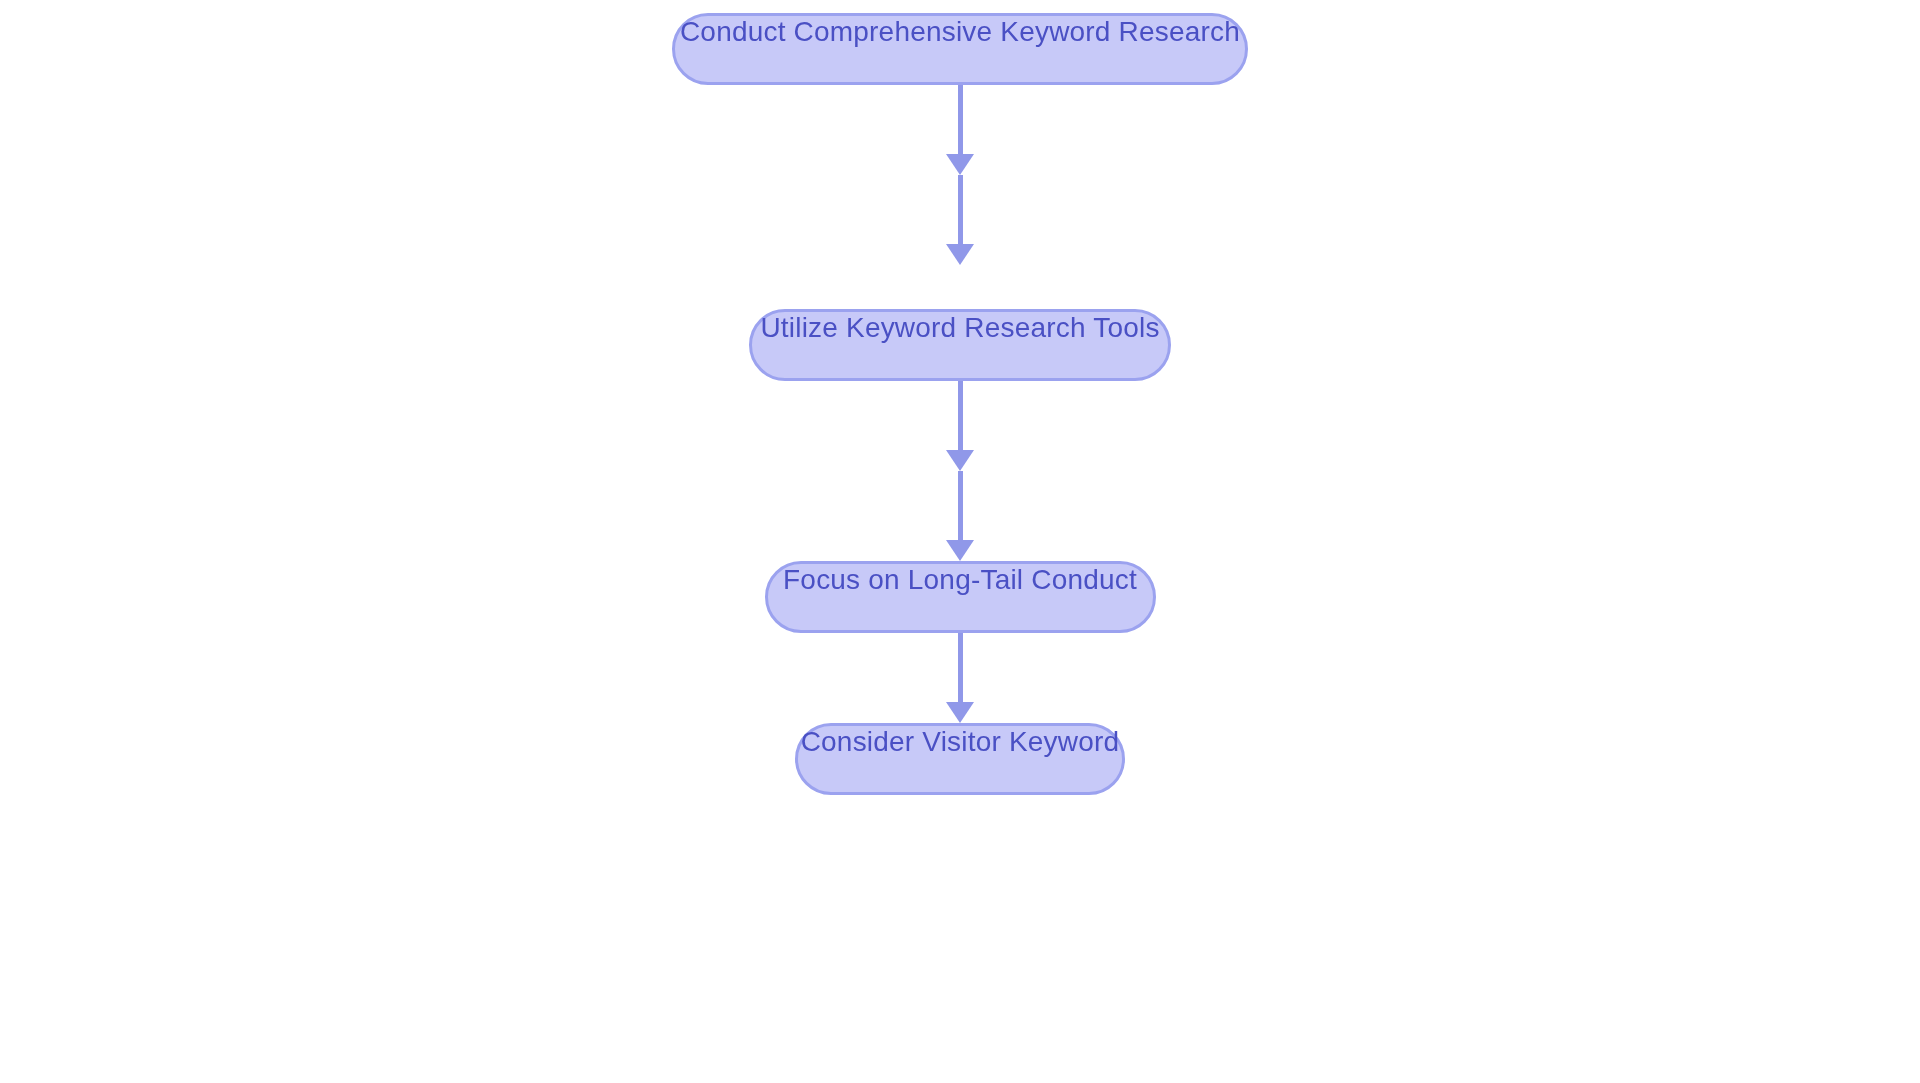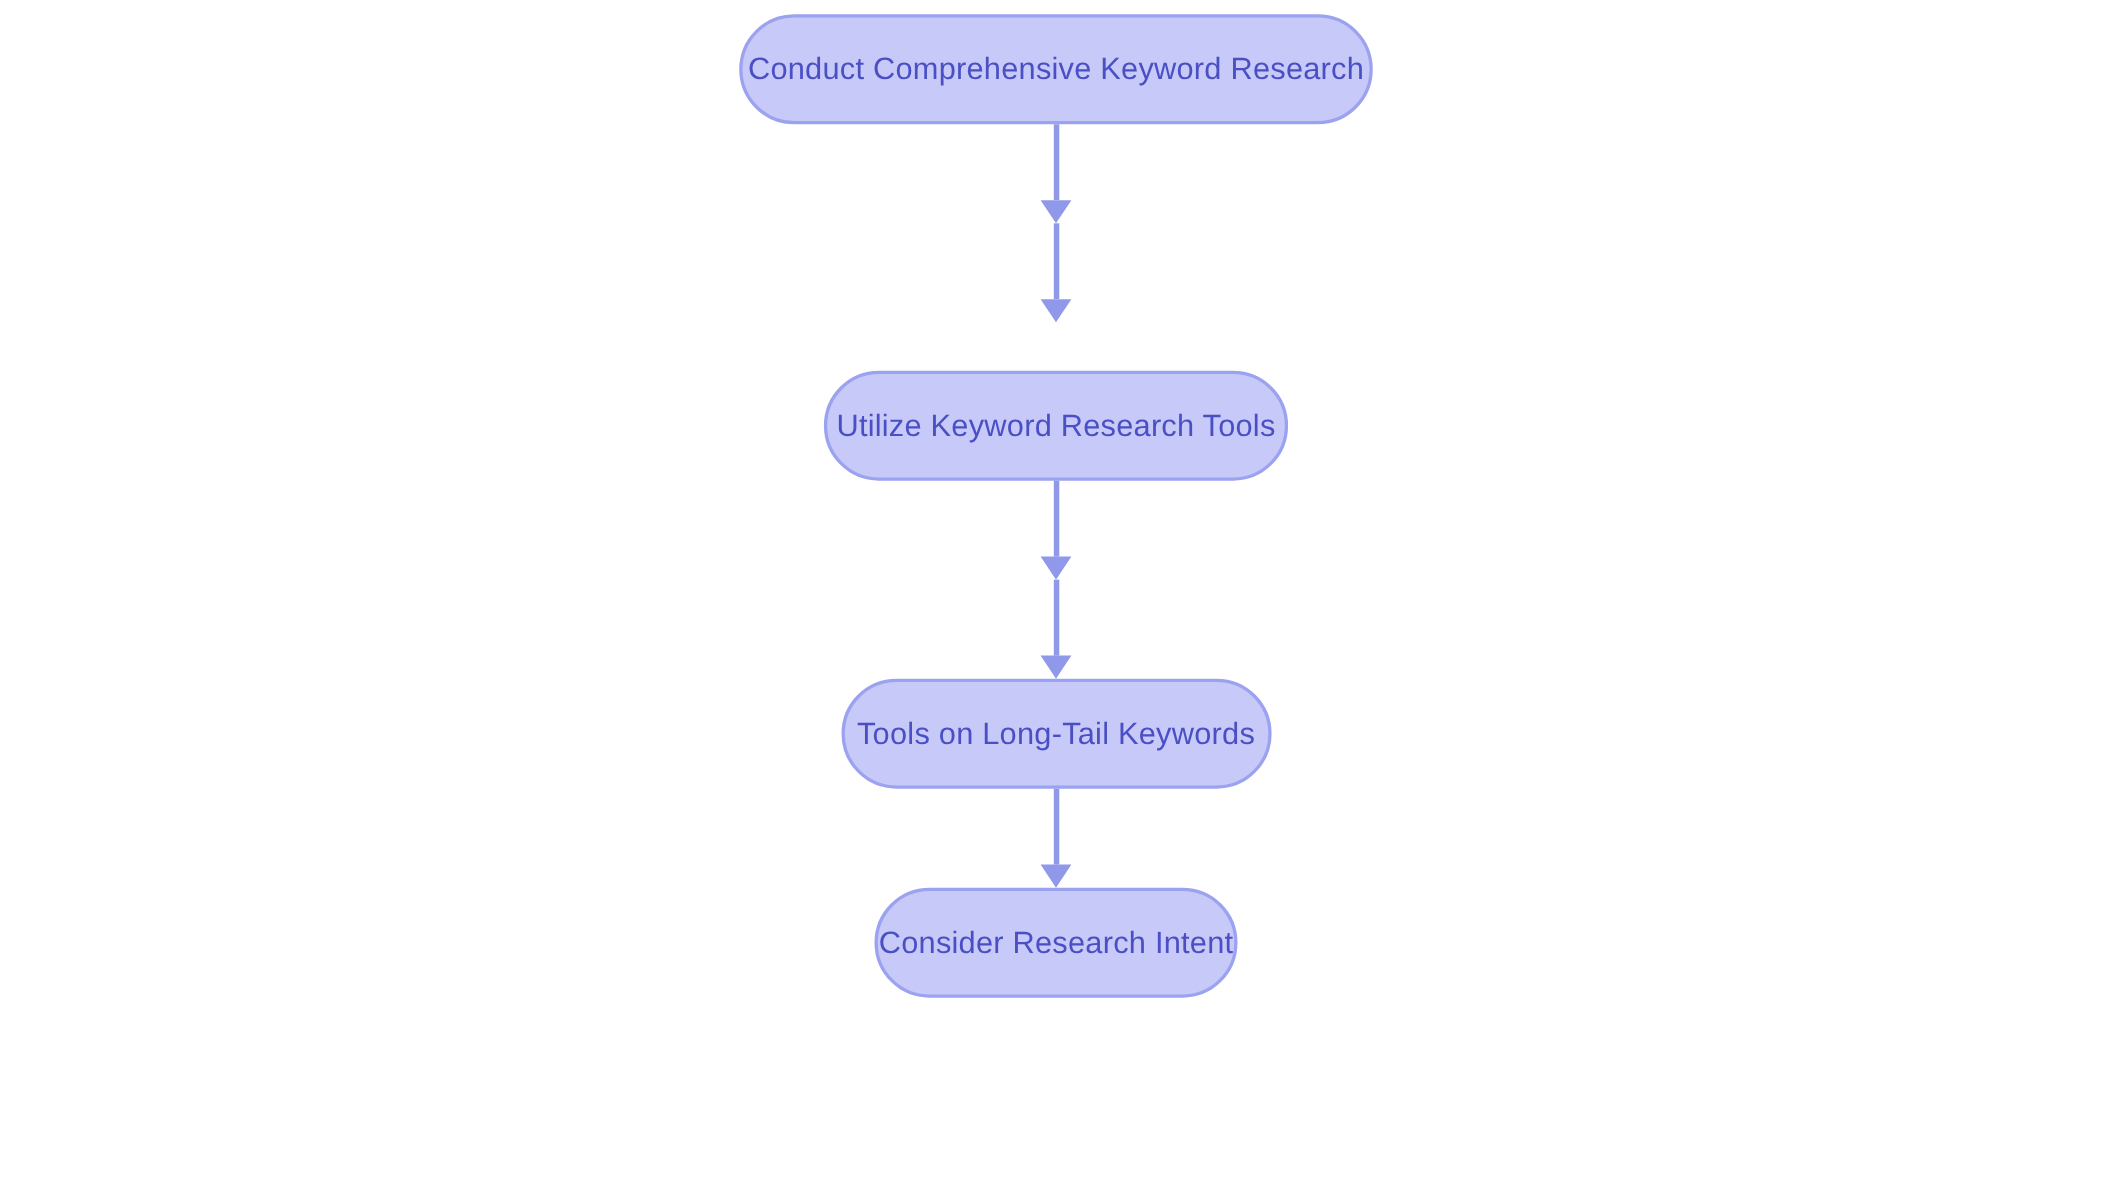--- a/index.html
+++ b/index.html
@@ -17,30 +17,30 @@
     height: 1083px;
     background: var(--background);
     display: flex;
     flex-direction: column;
     align-items: center;
     padding-top: 13px;
     overflow: hidden;
     font-family: "Liberation Sans", "DejaVu Sans", sans-serif;
   }
   .node {
-    height: 100px;
+    height: 72px;
     border-radius: 50px;
     background: var(--node-fill);
     border: 3px solid var(--node-border);
     color: var(--node-text);
     font-size: 28px;
     font-weight: 400;
     letter-spacing: 0.2px;
     display: flex;
-    align-items: center;
+    align-items: flex-start;
     justify-content: center;
     white-space: nowrap;
     flex: 0 0 auto;
   }
   .n1 { width: 576px; }
   .n2 { width: 301px; }
   .n3 { width: 422px; margin-top: 44px; }
   .n4 { width: 416px; }
   .n5 { width: 391px; }
   .n6 { width: 330px; }
@@ -93,25 +93,25 @@
     <div class="connector-head"></div>
   </div>
 
 
   <div class="connector">
     <div class="connector-line"></div>
     <div class="connector-head"></div>
   </div>
 
   <div class="node n5">
-    <span>Tools on Long-Tail Keywords</span>
+    <span>Focus on Long-Tail Conduct</span>
   </div>
 
   <div class="connector">
     <div class="connector-line"></div>
     <div class="connector-head"></div>
   </div>
 
   <div class="node n6">
-    <span>Consider Research Intent</span>
+    <span>Consider Visitor Keyword</span>
   </div>
 
 </div>
 
 </body></html>

